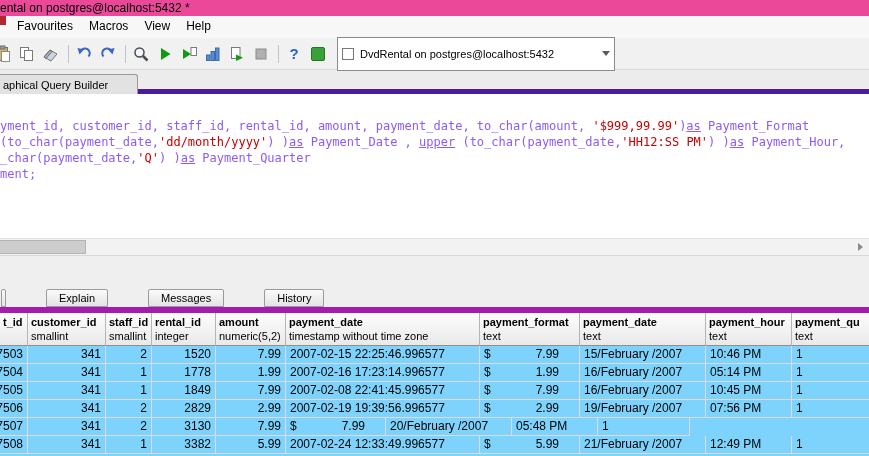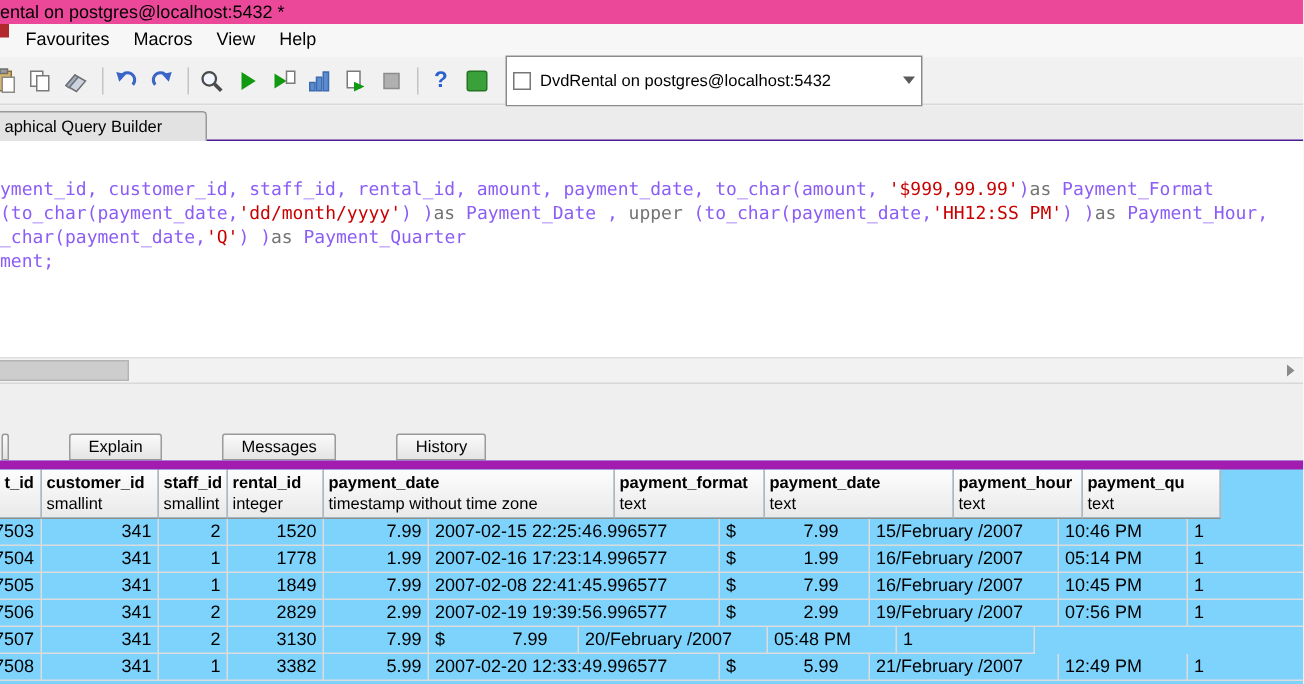--- a/index.html
+++ b/index.html
@@ -27,31 +27,31 @@
   .greenled{width:12px;height:12px;background:#3aa13a;border:1px solid #237423;border-radius:2px;}
   .combo{margin-left:10px;width:278px;height:21px;background:#fff;border:1px solid #8a8a8a;
          display:flex;align-items:center;padding:16px 4px;font-size:11px;box-sizing:border-box;flex:none;}
   .combo-check{width:10px;height:10px;border:1px solid #777;background:#fff;margin-right:6px;flex:none;}
   .combo-label{flex:1;white-space:nowrap;overflow:hidden;}
   .combo-arrow{width:0;height:0;border-left:4px solid transparent;border-right:4px solid transparent;
                border-top:5px solid #5a5a5a;margin-left:4px;flex:none;}
 
   
   .tabstrip{position:absolute;left:0;top:71px;width:100%;height:23px;background:#ececec;
-            border-bottom:1px solid #4c1d95;box-sizing:border-box;}
+            border-bottom:5px solid #4c1d95;box-sizing:border-box;}
   .editor-tab{position:absolute;left:-44px;top:3px;height:20px;width:182px;background:#e2e2e2;
               border:1px solid #9a9a9a;border-bottom:none;border-radius:3px 3px 0 0;
               display:flex;align-items:center;padding-left:46px;font-size:11px;box-sizing:border-box;white-space:nowrap;}
 
   
   .editor{position:absolute;left:0;top:94px;width:100%;height:144px;background:#fff;
           font-family:"DejaVu Sans Mono",monospace;font-size:12px;line-height:16px;
           padding-top:24px;box-sizing:border-box;overflow:hidden;}
   .sql-line{white-space:pre;height:16px;}
-  .t{color:#8b5cf6;} .s{color:#c80000;} .kw{color:#737373;}
+  .t{color:#8b5cf6;} .s{color:#c80000;} .kw{color:#8b5cf6;text-decoration:underline;}
 
   
   .hscroll{position:absolute;left:0;top:238px;width:100%;height:17px;background:#f2f2f2;
            border-top:1px solid #e0e0e0;box-sizing:border-box;}
   .hthumb{position:absolute;left:-8px;top:1px;width:94px;height:14px;background:#cdcdcd;
           border:1px solid #b4b4b4;box-sizing:border-box;}
   .harrow{position:absolute;right:0;top:0;width:17px;height:16px;display:flex;align-items:center;justify-content:center;}
   .harrow-glyph{width:0;height:0;border-left:5px solid #8a8a8a;border-top:4px solid transparent;border-bottom:4px solid transparent;}
 
   
@@ -221,20 +221,24 @@
             <div class="tp">smallint</div>
           </div>
           <div class="gh c2">
             <div class="nm">staff_id</div>
             <div class="tp">smallint</div>
           </div>
           <div class="gh c3">
             <div class="nm">rental_id</div>
             <div class="tp">integer</div>
           </div>
+          <div class="gh c4">
+            <div class="nm">amount</div>
+            <div class="tp">numeric(5,2)</div>
+          </div>
           <div class="gh c5">
             <div class="nm">payment_date</div>
             <div class="tp">timestamp without time zone</div>
           </div>
           <div class="gh c6">
             <div class="nm">payment_format</div>
             <div class="tp">text</div>
           </div>
           <div class="gh c7">
             <div class="nm">payment_date</div>
@@ -323,21 +327,21 @@
             <div class="gc c7">20/February /2007</div>
             <div class="gc c8">05:48 PM</div>
             <div class="gc c9">1</div>
           </div>
           <div class="grow">
             <div class="gc c0 num">7508</div>
             <div class="gc c1 num">341</div>
             <div class="gc c2 num">1</div>
             <div class="gc c3 num">3382</div>
             <div class="gc c4 num">5.99</div>
-            <div class="gc c5">2007-02-20 12:33:49.996577</div>
+            <div class="gc c5">2007-02-24 12:33:49.996577</div>
             <div class="gc c6 fmt">
               <span>$</span>
               <span>5.99</span>
             </div>
             <div class="gc c7">21/February /2007</div>
             <div class="gc c8">12:49 PM</div>
             <div class="gc c9">1</div>
           </div>
         </div>
     </div>

